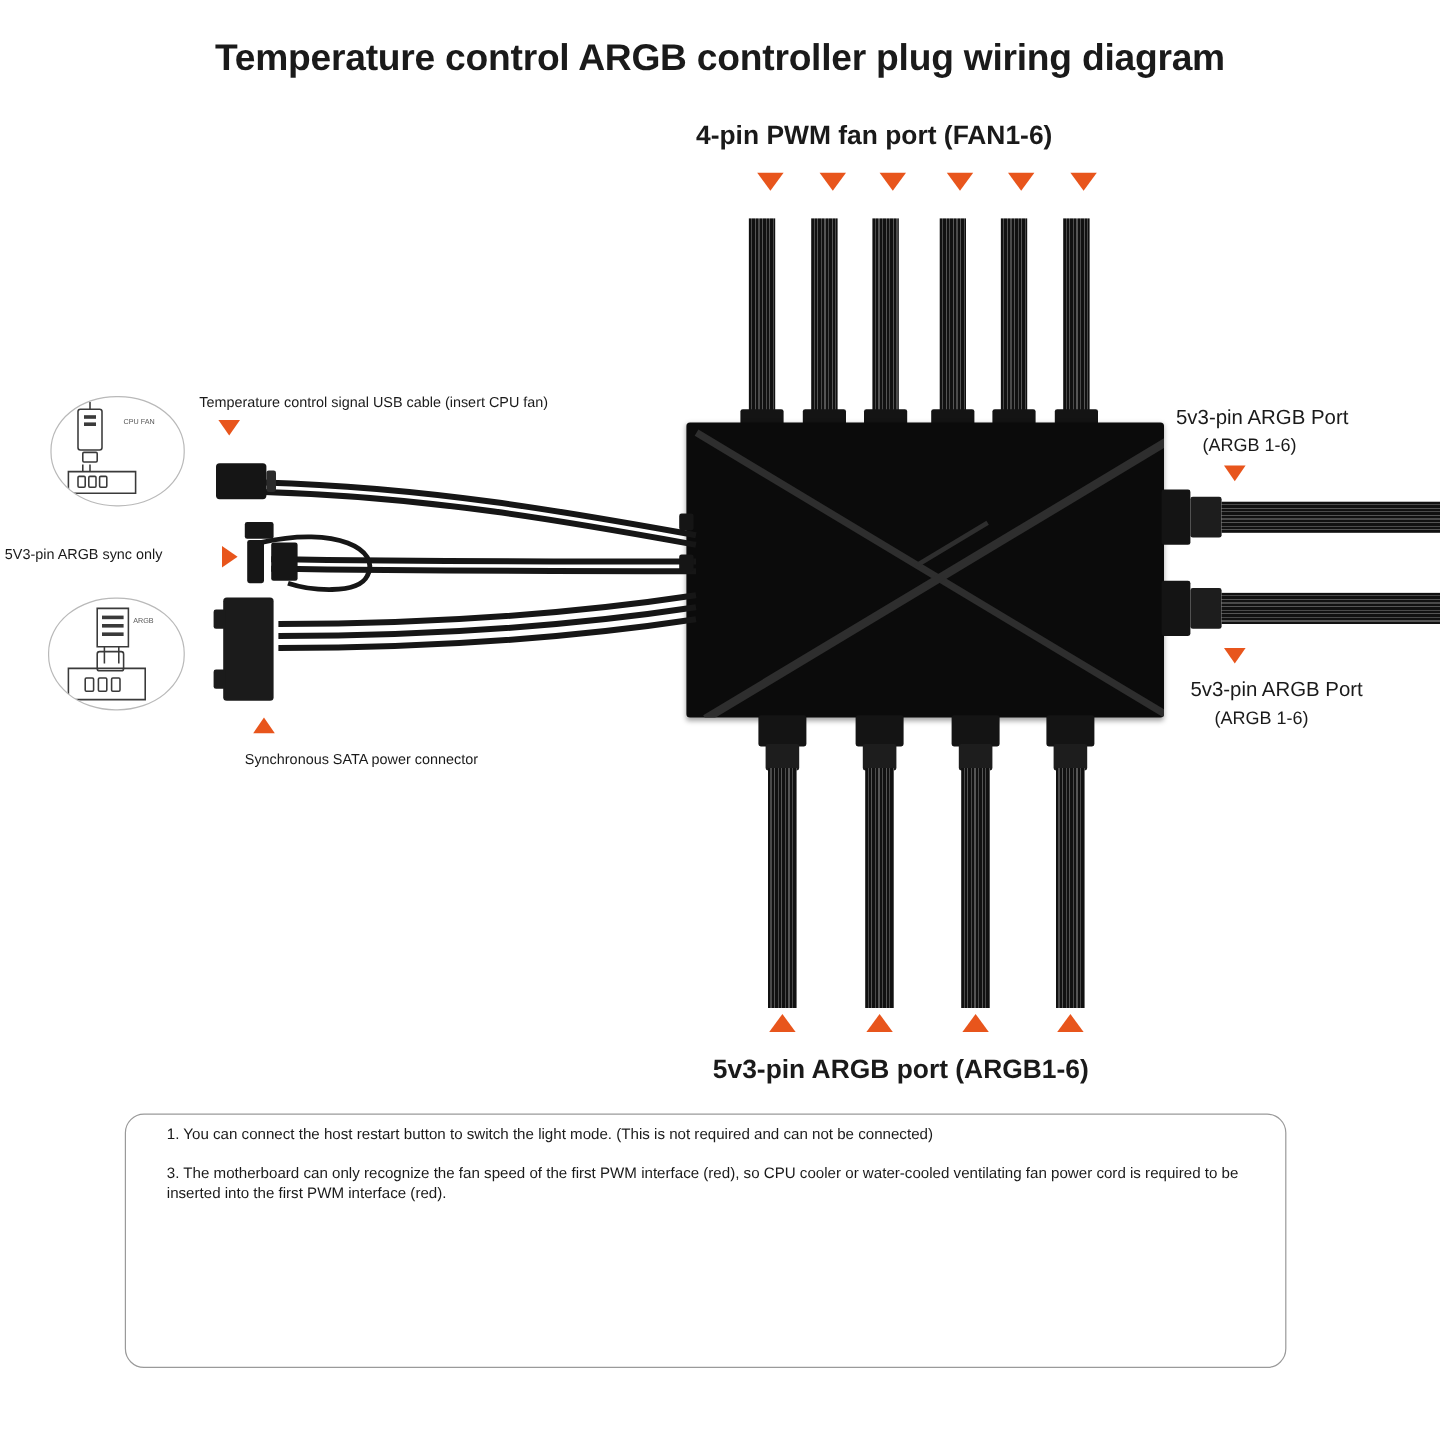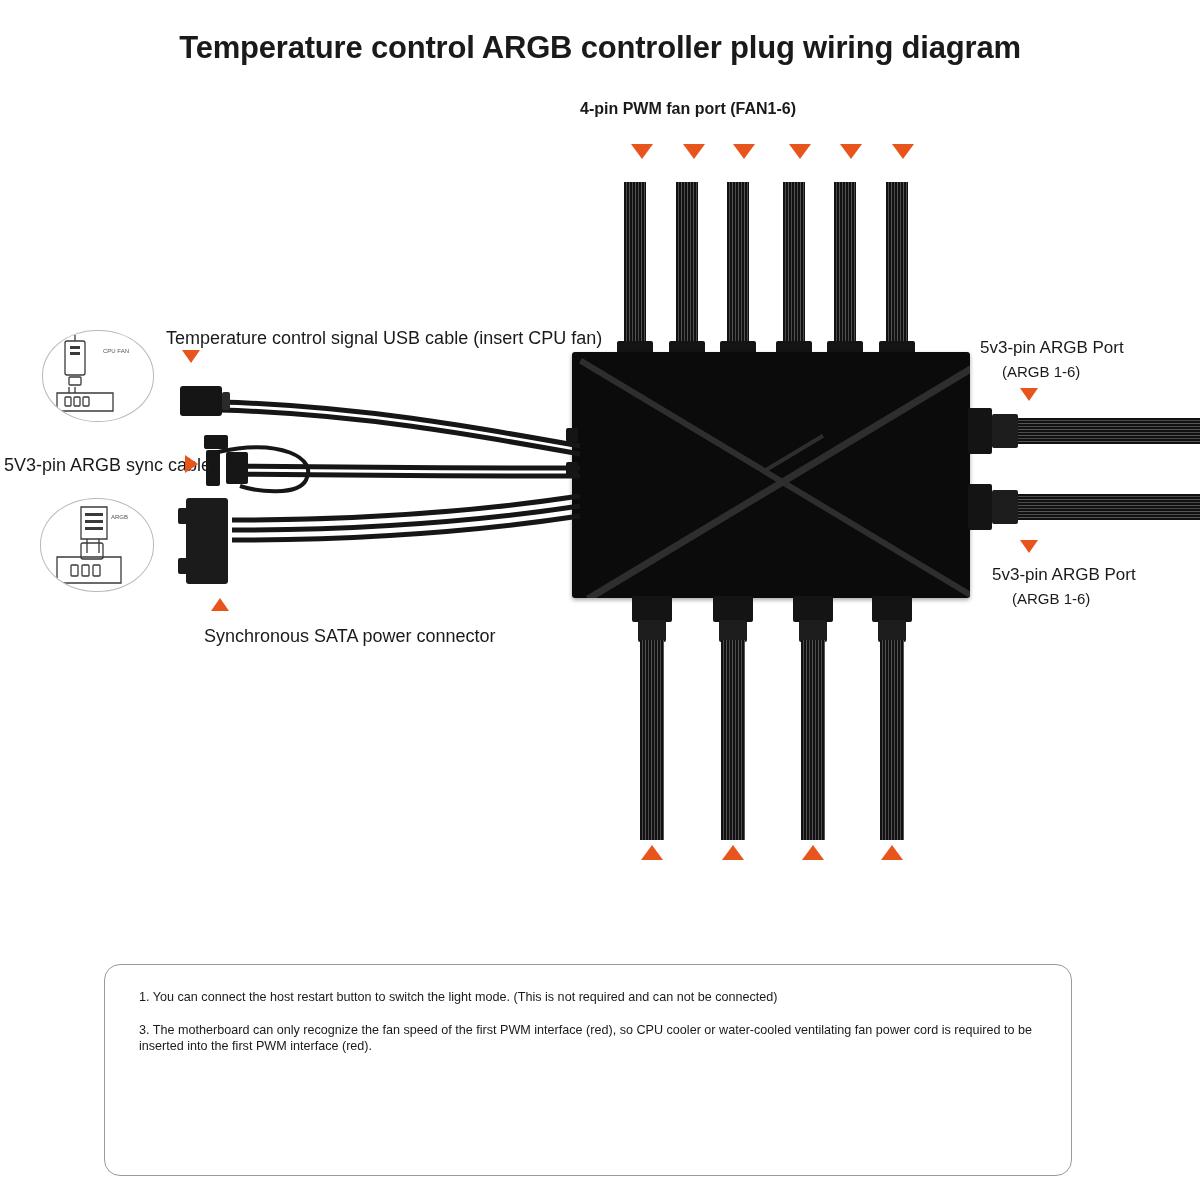--- a/index.html
+++ b/index.html
@@ -28,32 +28,32 @@
     width: 1200px;
     text-align: center;
     font-size: 31px;
     font-weight: bold;
     letter-spacing: -0.2px;
     color: #1a1a1a;
   }
 
   
   .section-label {
-    font-size: 16px;
+    font-size: 22px;
     font-weight: bold;
     color: #1a1a1a;
     white-space: nowrap;
   }
   .sub-label {
     font-size: 17px;
     color: #1a1a1a;
     white-space: nowrap;
   }
   .small-label {
-    font-size: 18px;
+    font-size: 12px;
     color: #1a1a1a;
     white-space: nowrap;
   }
 
   #label-fan-top { left: 580px; top: 100px; }
   #label-argb-bottom { left: 594px; top: 878px; }
 
   #label-argb-right1 { left: 980px; top: 338px; }
   #label-argb-right1-sub { left: 1002px; top: 363px; }
   #label-argb-right2 { left: 992px; top: 565px; }
@@ -155,27 +155,27 @@
   
   .thumb {
     border: 1.4px solid #b9b9b9;
     border-radius: 50%;
     background: #ffffff;
     overflow: hidden;
   }
 
   
   #notes {
-    left: 104px; top: 964px;
+    left: 104px; top: 928px;
     width: 968px; height: 212px;
     border: 1.6px solid #9a9a9a;
     border-radius: 16px;
     background: #ffffff;
     box-sizing: border-box;
-    padding: 24px 28px 10px 34px;
+    padding: 8px 28px 10px 34px;
   }
   .note {
     font-size: 12.6px;
     line-height: 1.32;
     color: #1a1a1a;
     margin-bottom: 16px;
   }
   .note:last-child { margin-bottom: 0; }
 
   
@@ -267,20 +267,21 @@
   <div class="abs arrow down sm" style="left:1020px; top:540px;"></div>
 
   <div class="abs conn side" style="left:968px; top:408px; width:24px; height:46px;"></div>
   <div class="abs" style="left:992px; top:414px; width:26px; height:34px; background:#1d1d1d; border-radius:2px;"></div>
   <div class="abs cable-h" style="left:1018px; top:418px; width:182px; height:26px;"></div>
 
   <div class="abs conn side" style="left:968px; top:484px; width:24px; height:46px;"></div>
   <div class="abs" style="left:992px; top:490px; width:26px; height:34px; background:#1d1d1d; border-radius:2px;"></div>
   <div class="abs cable-h" style="left:1018px; top:494px; width:182px; height:26px;"></div>
 
+  <div class="abs section-label" id="label-argb-bottom">5v3-pin ARGB port (ARGB1-6)</div>
 
   <div class="abs conn bottom" style="left:632px; top:596px;"></div>
   <div class="abs conn bottom" style="left:713px; top:596px;"></div>
   <div class="abs conn bottom" style="left:793px; top:596px;"></div>
   <div class="abs conn bottom" style="left:872px; top:596px;"></div>
 
   <div class="abs" style="left:638px; top:620px; width:28px; height:22px; background:#1d1d1d; border-radius:2px;"></div>
   <div class="abs" style="left:719px; top:620px; width:28px; height:22px; background:#1d1d1d; border-radius:2px;"></div>
   <div class="abs" style="left:799px; top:620px; width:28px; height:22px; background:#1d1d1d; border-radius:2px;"></div>
   <div class="abs" style="left:878px; top:620px; width:28px; height:22px; background:#1d1d1d; border-radius:2px;"></div>
@@ -314,21 +315,21 @@
   <div class="abs" id="usb-plug-lip"></div>
   <div class="abs small-label" id="label-usb">Temperature control signal USB cable (insert CPU fan)</div>
   <div class="abs arrow down sm" style="left:182px; top:350px;"></div>
 
   <div class="abs" id="sync-head"></div>
   <div class="abs" id="sync-plug"></div>
   <div class="abs" style="left:226px; top:452px; width:22px; height:32px; background:#161616; border-radius:2px;"></div>
   <svg class="abs" style="left:210px; top:442px; width:120px; height:60px;" viewBox="0 0 120 60">
     <path d="M8 10 C 70 -4, 108 16, 96 38 C 88 54, 48 50, 30 44" fill="none" stroke="#161616" stroke-width="4"></path>
   </svg>
-  <div class="abs small-label" id="label-sync">5V3-pin ARGB sync cable</div>
+  <div class="abs small-label" id="label-sync">5V3-pin ARGB sync only</div>
   <div class="abs arrow right sm" style="left:185px; top:455px;"></div>
 
   <div class="abs" id="sata-body"></div>
   <div class="abs" id="sata-notch-top"></div>
   <div class="abs" id="sata-notch-bot"></div>
   <div class="abs small-label" id="label-sata">Synchronous SATA power connector</div>
   <div class="abs arrow up sm" style="left:211px; top:598px;"></div>
 
   <div class="abs thumb" style="left:42px; top:330px; width:110px; height:90px; border-radius:55px/45px;">
     <svg viewBox="0 0 110 90" style="width:110px; height:90px;">

